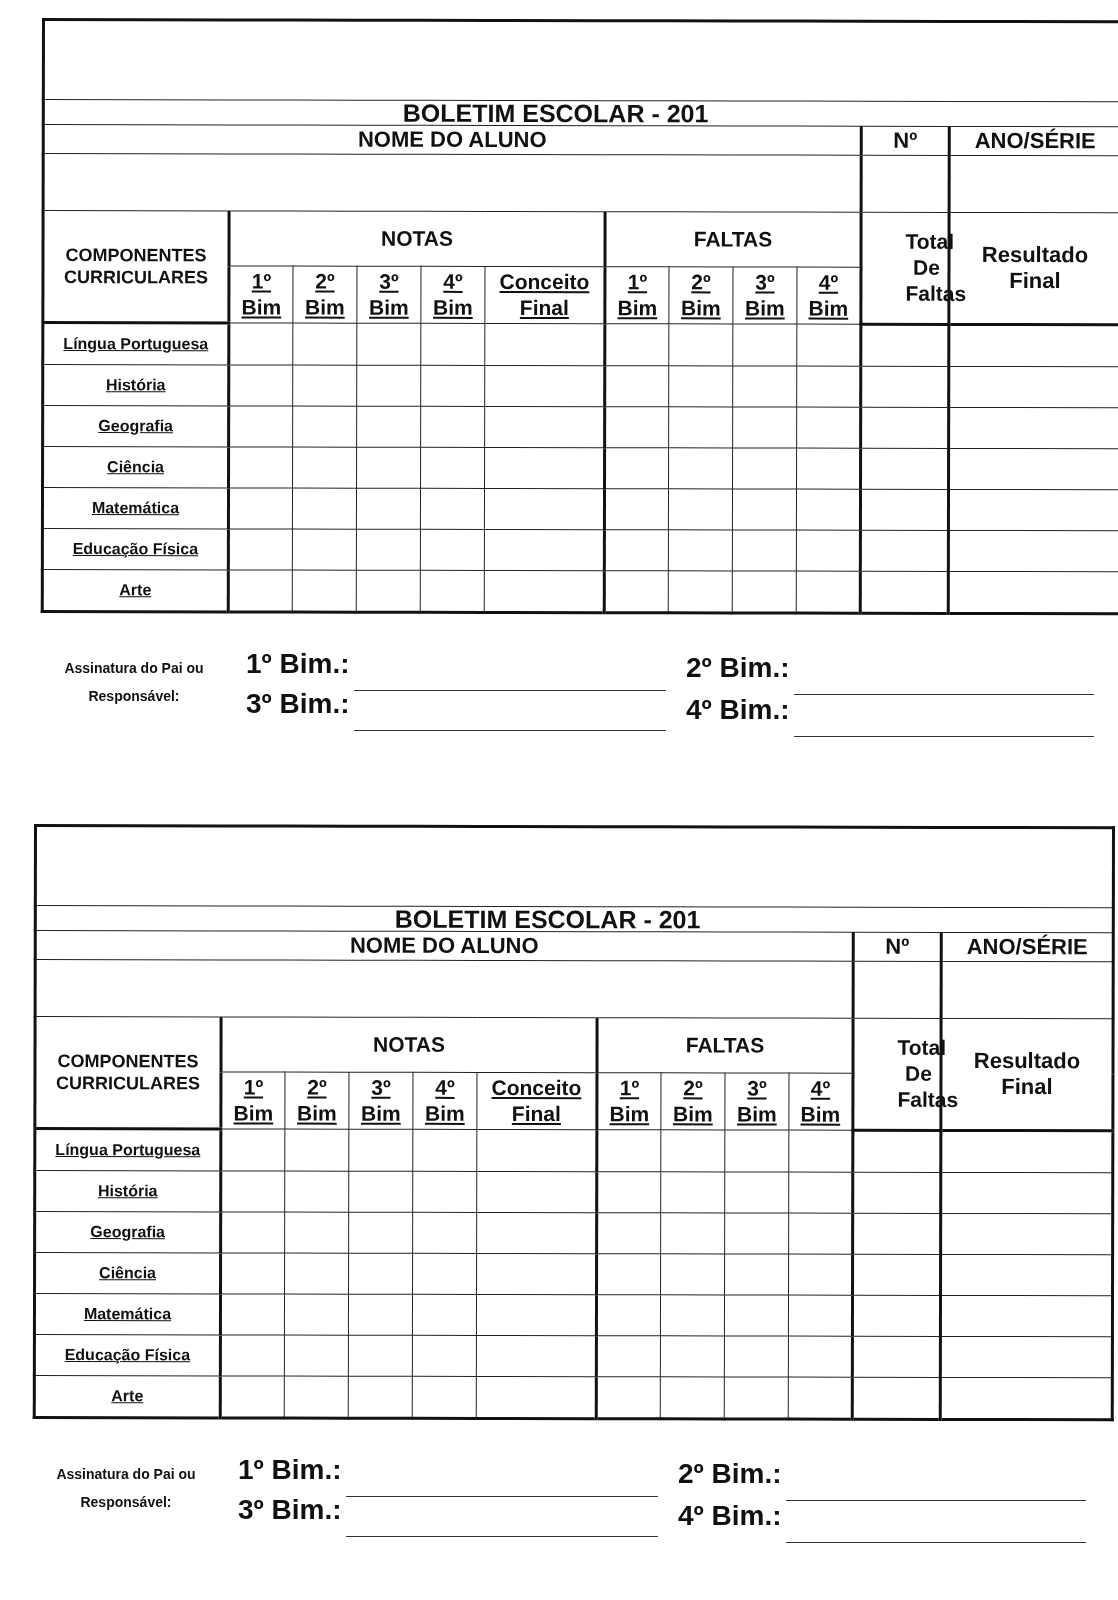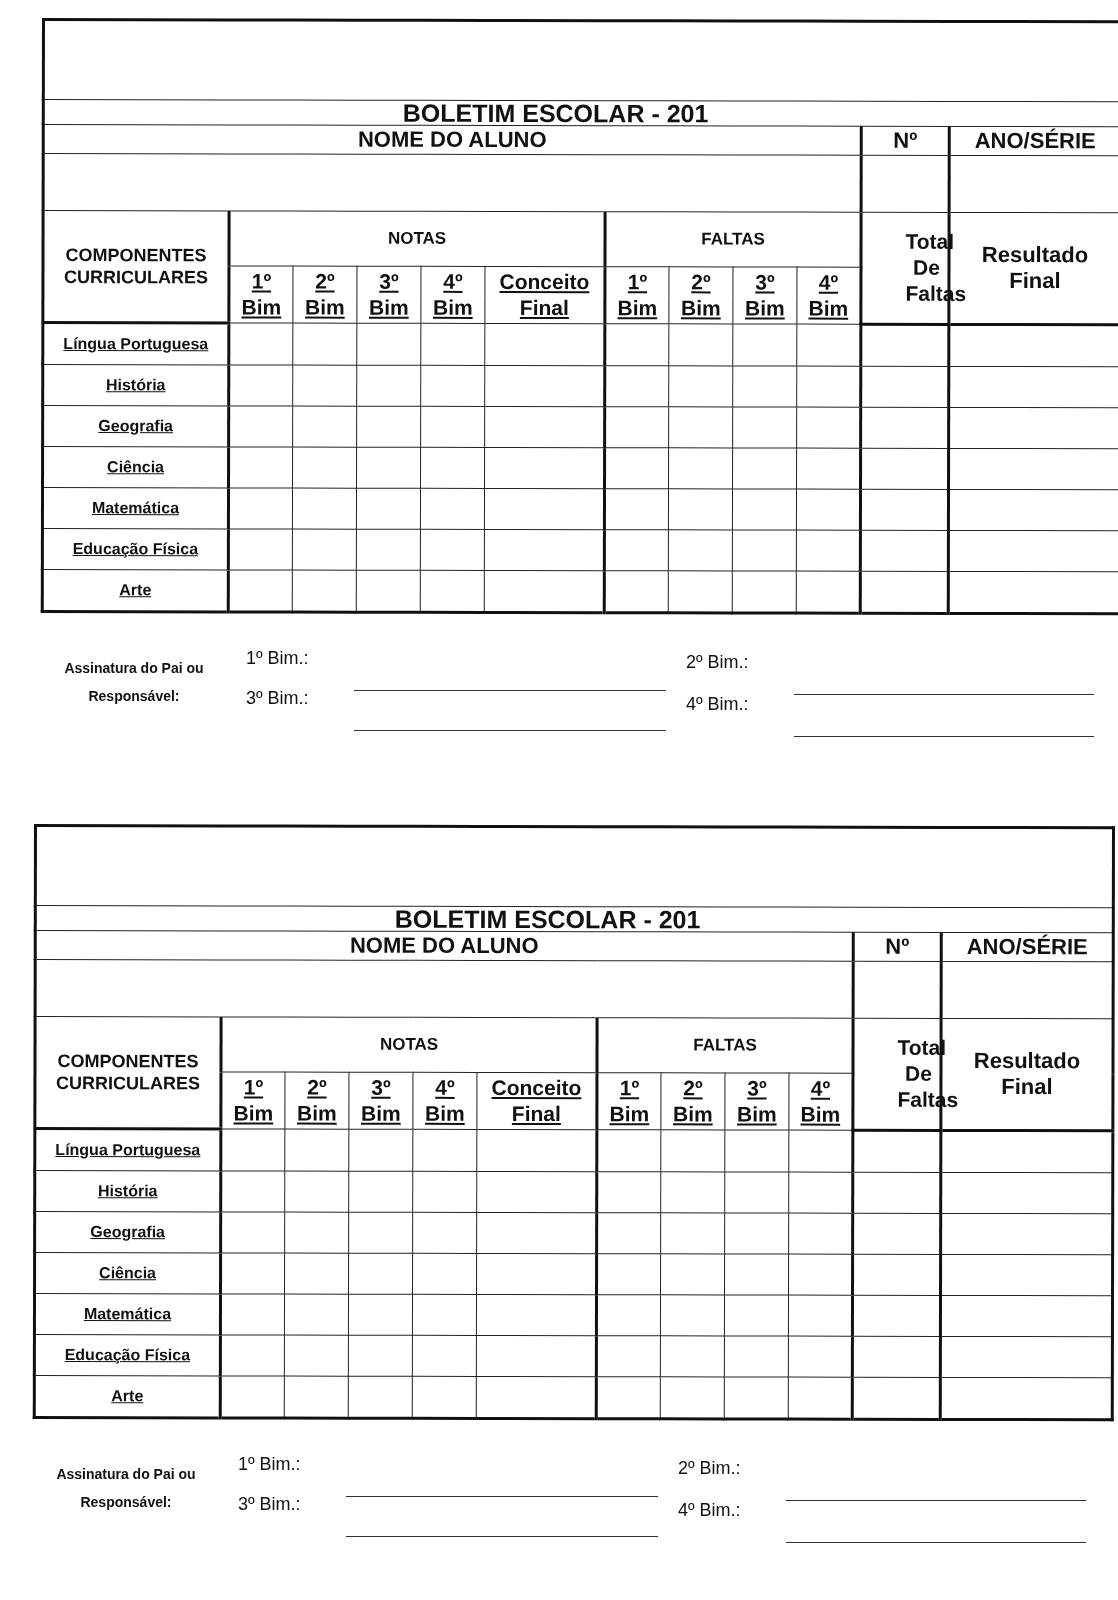--- a/index.html
+++ b/index.html
@@ -14,35 +14,35 @@
   table.card {
     border-collapse: collapse; width: 1078px; table-layout: fixed;
     border: 3px solid #111;
   }
   table.card td { border: 1px solid #222; padding: 0; text-align: center; vertical-align: middle; font-weight: bold; }
   .blank-top td { height: 78px; border-bottom: none; border-left: none; border-right: none; border-top: none; }
   .title-row td { height: 24px; font-size: 25px; vertical-align: bottom; border: none; line-height: 22px; padding-bottom: 0; }
   .title-row td.title { text-align: left; padding-left: 358px; }
   .namehdr td { height: 28px; font-size: 22px; border-top: 3px solid #111; border-bottom: 3px solid #111; }
   .nameblank td { height: 56px; }
-  .hdr1 td { height: 54px; font-size: 17px; border-top: 3px solid #111; }
+  .hdr1 td { height: 54px; font-size: 21px; border-top: 3px solid #111; }
   .hdr1 td.group { border-bottom: 1px solid #222; }
   .hdr1 td.comp { font-size: 18px; line-height: 22px; }
   .hdr1 td.total { font-size: 21px; line-height: 26px; padding-left: 43px; }
   .hdr1 td.res { font-size: 22px; line-height: 26px; }
   .hdr2 td { height: 56px; font-size: 21px; line-height: 26px; border-bottom: 3px solid #111; text-decoration: underline; }
   .body-row td { height: 40px; }
   .body-row td.subj { font-size: 16px; text-decoration: underline; }
   td.tl { border-left: 3px solid #111 !important; }
 
   .sig { position: absolute; width: 1080px; height: 110px; }
   .sig.s1 { left: 44px; top: 640px; }
   .sig.s2 { left: 36px; top: 1446px; }
   .sig .who { position: absolute; left: 0; top: 14px; width: 180px; text-align: center; font-size: 14px; font-weight: bold; line-height: 28px; }
-  .sig .lbl { position: absolute; font-size: 18px; font-weight: normal; }
+  .sig .lbl { position: absolute; font-size: 28px; font-weight: bold; }
   .sig .line { position: absolute; height: 0; border-top: 1.5px solid #333; }
 </style>
 </head>
 <body>
 
 <div id="forms-root">
     <div class="form f1">
       <table class="card">
         <colgroup>
           <col style="width:186px">

